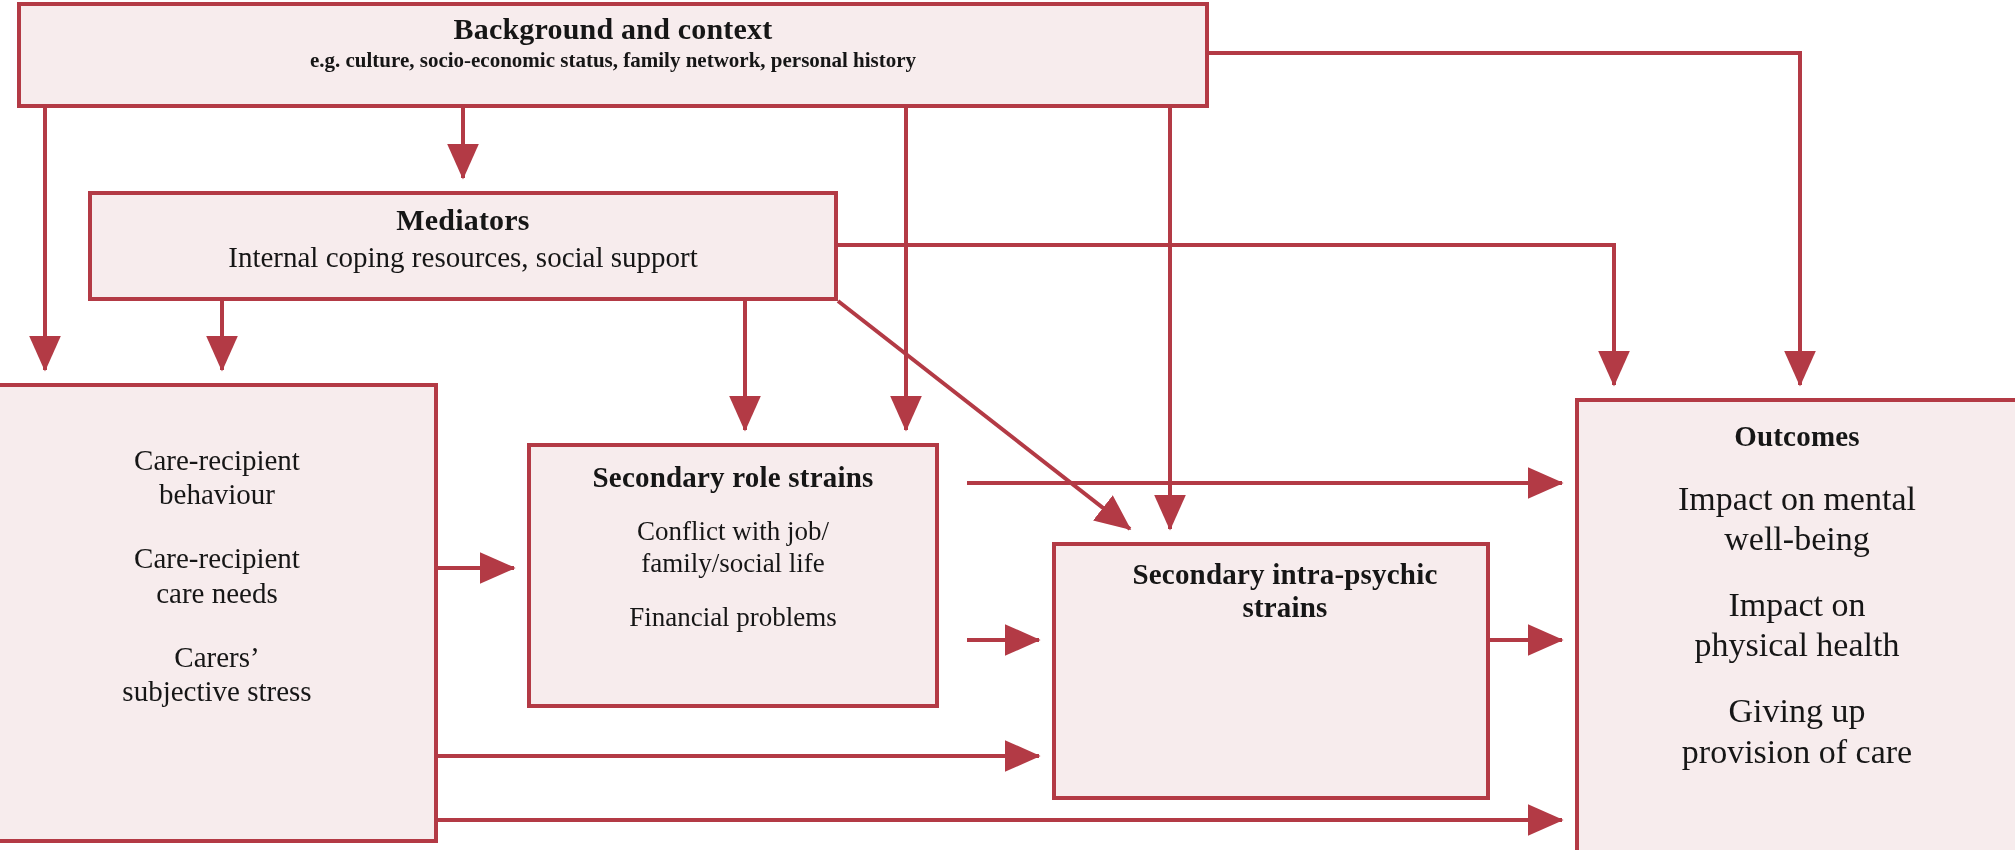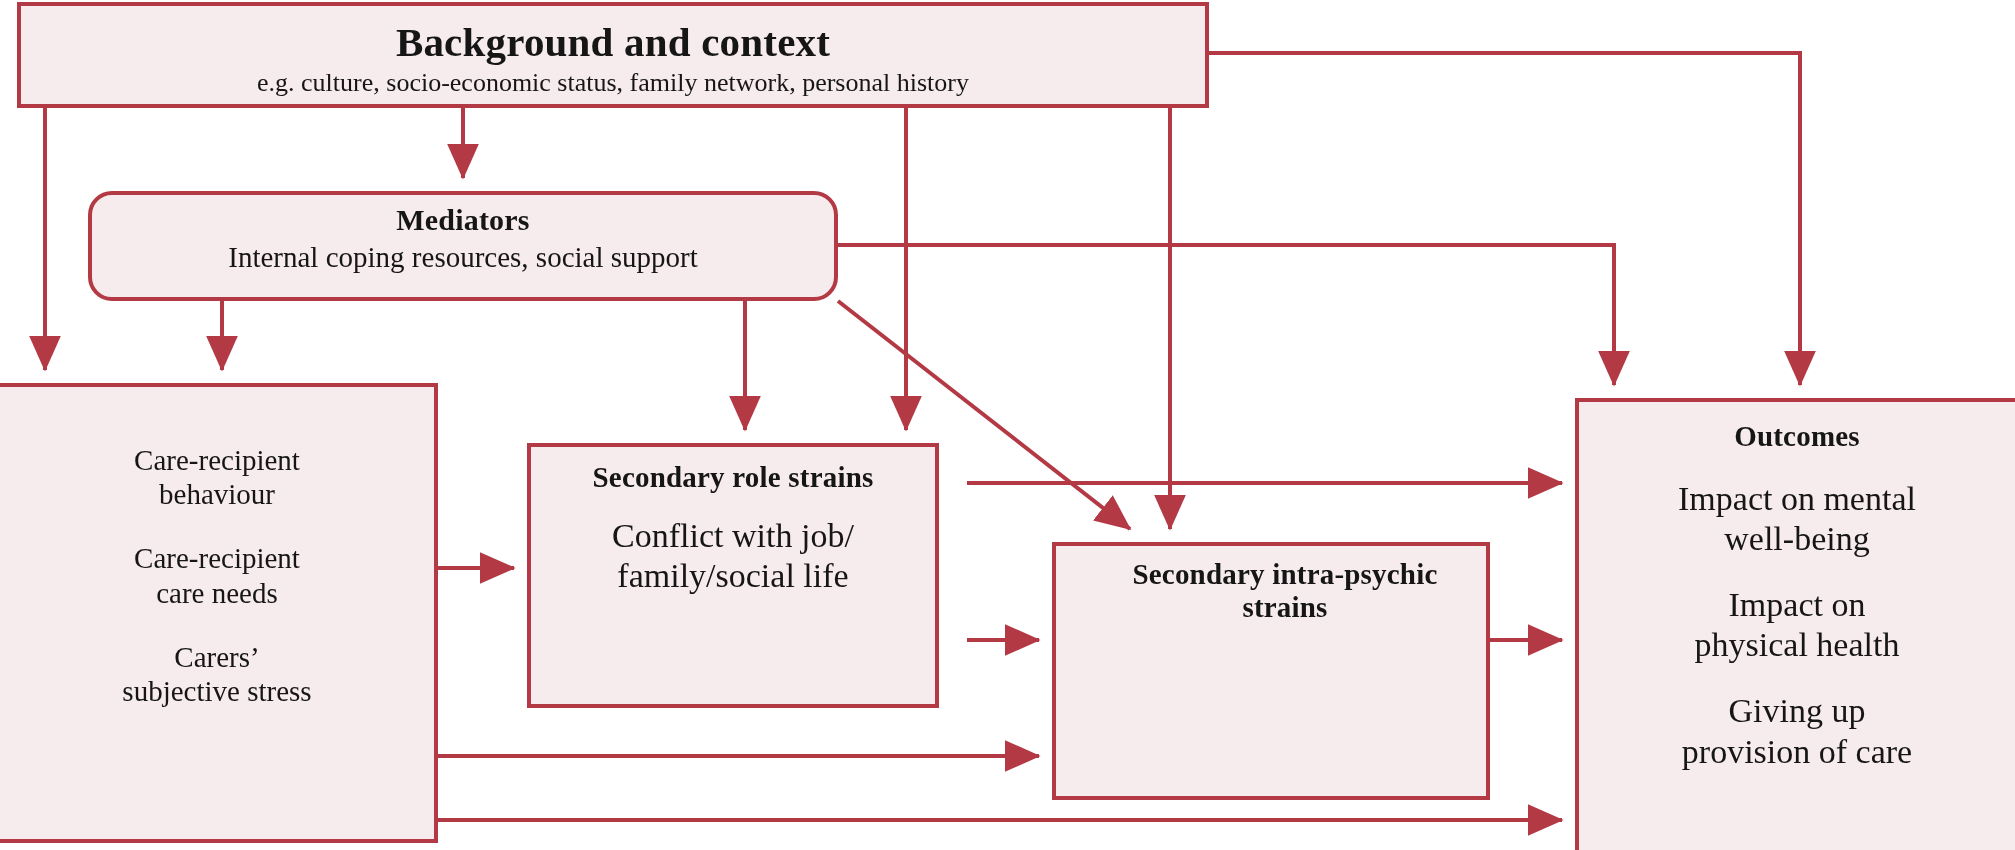--- a/index.html
+++ b/index.html
@@ -6,31 +6,31 @@
   #stage{position:relative;width:2015px;height:850px;background:#ffffff;
          font-family:"Liberation Serif","DejaVu Serif",serif;overflow:hidden;}
   #wires{position:absolute;left:0;top:0;width:2015px;height:850px;}
   .box{position:absolute;box-sizing:border-box;background:#f7eced;
        border:4px solid #b33a45;display:flex;flex-direction:column;
        align-items:center;justify-content:flex-start;text-align:center;color:#161616;}
   .box .ttl{font-weight:bold;letter-spacing:.2px;}
   .box .ln{line-height:1.18;}
   
   #box-background{left:17px;  top:2px;   width:1192px;height:106px;padding-top:6px;}
-  #box-background .ttl{font-size:41px;margin-top:6px;}
-  #box-background .ln{font-size:26px;margin-top:2px;}
-  #box-mediators{left:88px;  top:191px; width:750px; height:110px;padding-top:8px;border-radius:24px;}
+  #box-background .ttl{font-size:30px;}
+  #box-background .ln{font-size:21px;margin-top:2px;font-weight:bold;}
+  #box-mediators{left:88px;  top:191px; width:750px; height:110px;padding-top:8px;}
   #box-mediators .ttl{font-size:30px;}
   #box-mediators .ln{font-size:29px;margin-top:3px;}
   #box-primary{left:-4px;   top:383px; width:442px; height:460px;padding-top:26px;}
   #box-primary .ttl{font-size:29px;}
   #box-primary .ln{font-size:29px;margin-top:30px;}
   #box-secrole{left:527px;  top:443px; width:412px; height:265px;padding-top:14px;}
   #box-secrole .ttl{font-size:29px;}
-  #box-secrole .ln{font-size:34px;margin-top:22px;}
+  #box-secrole .ln{font-size:27px;margin-top:22px;}
   #box-secintra{left:1052px;top:542px; width:438px; height:258px;padding-top:12px;padding-left:28px;}
   #box-secintra .ttl{font-size:29px;}
   #box-secintra .ln{font-size:29px;margin-top:22px;}
   #box-outcomes{left:1575px;top:398px; width:444px; height:456px;padding-top:18px;}
   #box-outcomes .ttl{font-size:29px;}
   #box-outcomes .ln{font-size:34px;margin-top:26px;}
 </style>
 </head>
 <body>
 
@@ -88,20 +88,21 @@
 
   <div class="box" id="box-primary">
     <div class="ln">Care-recipient<br>behaviour</div>
     <div class="ln">Care-recipient<br>care needs</div>
     <div class="ln">Carers’<br>subjective stress</div>
   </div>
 
   <div class="box" id="box-secrole">
     <div class="ttl">Secondary role strains</div>
     <div class="ln">Conflict with job/<br>family/social life</div>
+    <div class="ln">Financial problems</div>
   </div>
 
   <div class="box" id="box-secintra">
     <div class="ttl">Secondary intra-psychic<br>strains</div>
   </div>
 
   <div class="box" id="box-outcomes">
     <div class="ttl">Outcomes</div>
     <div class="ln">Impact on mental<br>well-being</div>
     <div class="ln">Impact on<br>physical health</div>

